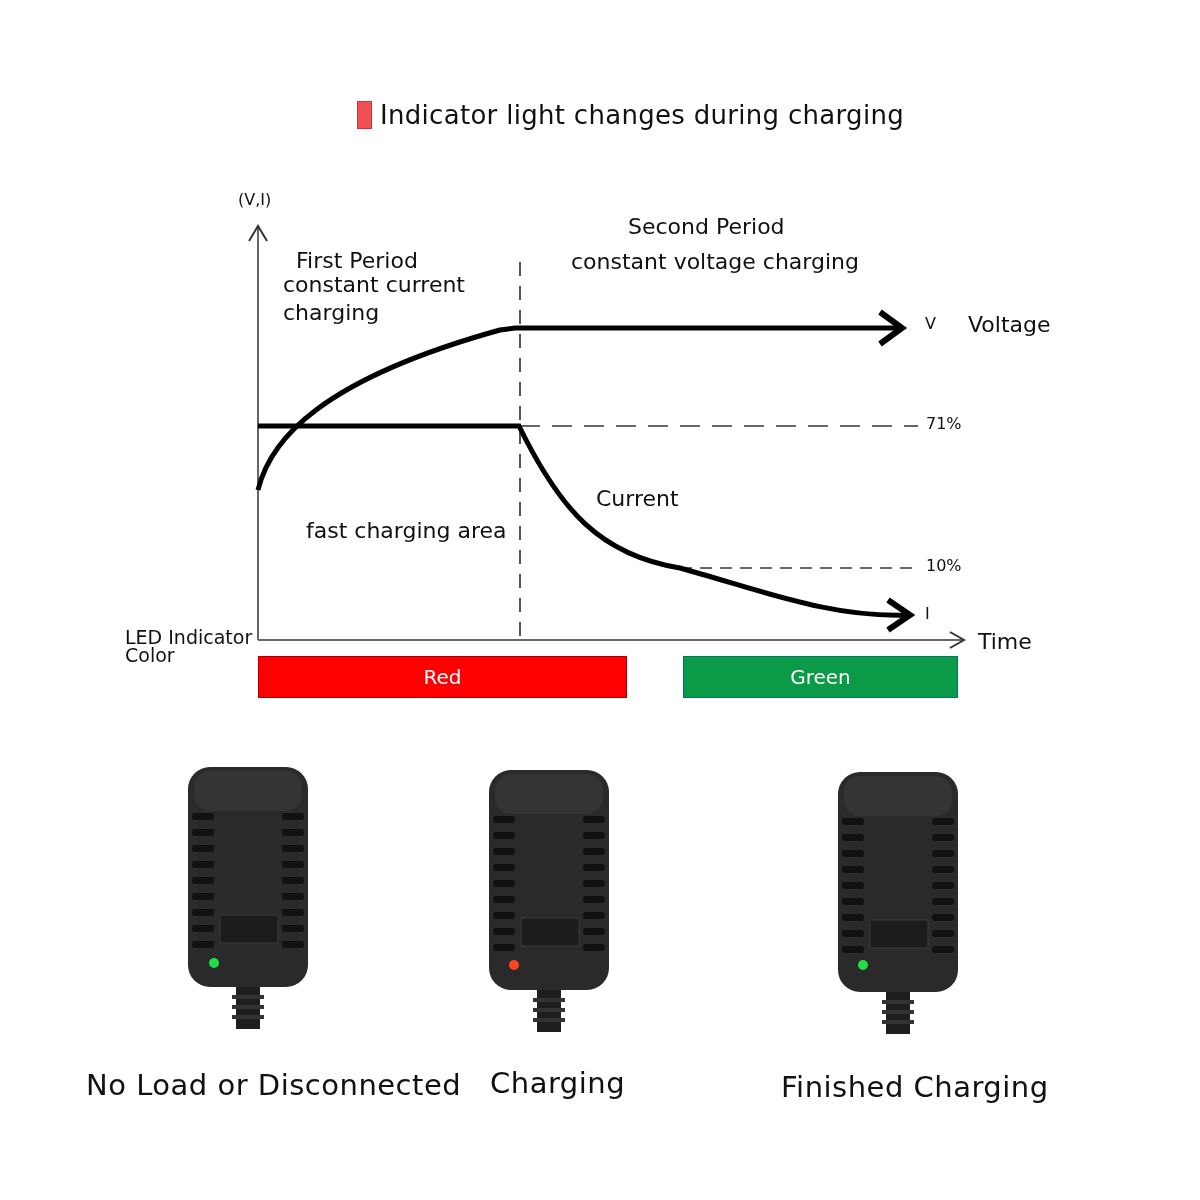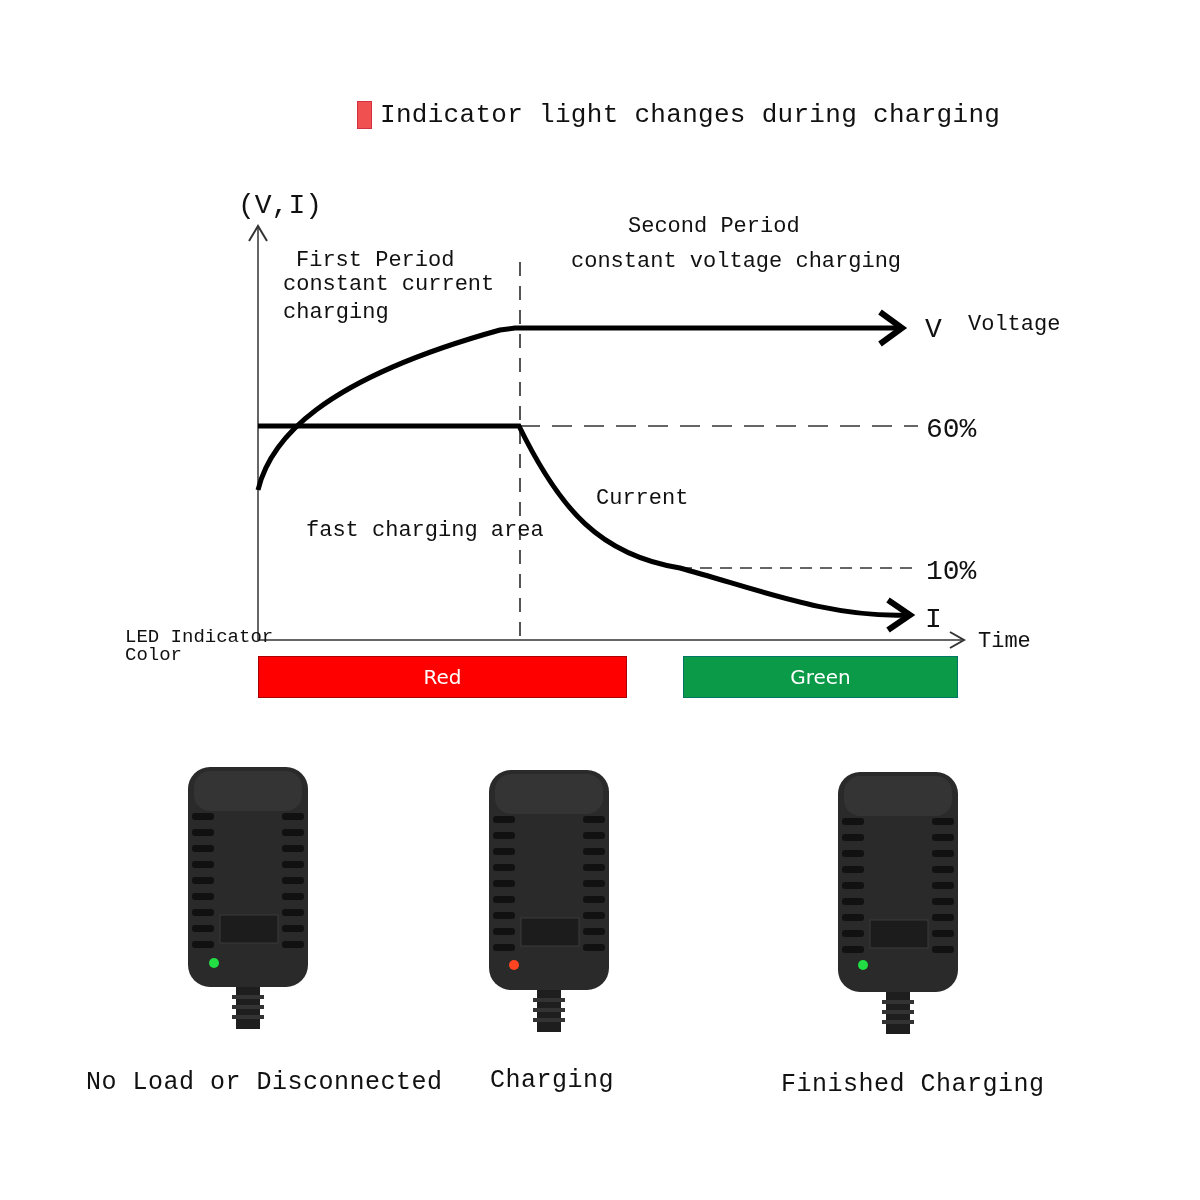--- a/index.html
+++ b/index.html
@@ -1,31 +1,31 @@
 <!DOCTYPE html>
 <html><head>
 <meta charset="utf-8">
 <style>
   html, body { margin:0; padding:0; background:#ffffff; }
   body { width:1200px; height:1200px; position:relative; overflow:hidden;
          font-family:"DejaVu Sans","Liberation Sans",sans-serif; color:#111; }
-  .abs { position:absolute; white-space:nowrap;font-family:Liberation Mono, monospace; }
+  .abs { position:absolute; white-space:nowrap; }
   .title-wrap { left:357px; top:100px; display:flex; align-items:center; gap:8px; }
   .title-swatch { width:13px; height:26px; background:#f05050; border:1px solid #d03040; }
   .title-text { font-size:26px; letter-spacing:0.3px; }
   svg.chart { position:absolute; left:0; top:0; }
   .lbl { font-size:22px; line-height:28px; }
-  .small { font-size:28px; }
+  .small { font-size:16px; }
   .led-label { font-size:19px; line-height:34px; }
   .bar { position:absolute; top:656px; height:42px; display:flex; align-items:center;
          justify-content:center; color:#fff; font-size:20px; }
   .bar.red { left:258px; width:369px; background:#ff0000; border:1px solid #a00; box-sizing:border-box; }
   .bar.green { left:683px; width:275px; background:#0a9a48; border:1px solid #076; box-sizing:border-box; }
   .adapter { position:absolute; }
-  .caption { font-size:25px; letter-spacing:0.5px; }
+  .caption { font-size:29px; letter-spacing:0.5px; }
 </style>
 </head>
 <body>
 
 <div class="abs title-wrap">
   <div class="title-swatch"></div>
   <span class="title-text">Indicator light changes during charging</span>
 </div>
 
 <svg class="chart" width="1200" height="1200">
@@ -50,21 +50,21 @@
 </svg>
 
 <span class="abs small" style="left:238px; top:190px;">(V,I)</span>
 <span class="abs lbl" style="left:296px; top:247px;">First  Period</span>
 <span class="abs lbl" style="left:283px; top:271px;">constant current</span>
 <span class="abs lbl" style="left:283px; top:299px;">charging</span>
 <span class="abs lbl" style="left:628px; top:213px;">Second Period</span>
 <span class="abs lbl" style="left:571px; top:248px;">constant voltage charging</span>
 <span class="abs small" style="left:925px; top:314px;">V</span>
 <span class="abs lbl" style="left:968px; top:311px;">Voltage</span>
-<span class="abs small" style="left:926px; top:414px;">60%</span>
+<span class="abs small" style="left:926px; top:414px;">71%</span>
 <span class="abs lbl" style="left:596px; top:485px;">Current</span>
 <span class="abs lbl" style="left:277px; top:517px;margin-left:29px;">fast charging area</span>
 <span class="abs small" style="left:926px; top:556px;">10%</span>
 <span class="abs small" style="left:925px; top:604px;">I</span>
 <span class="abs lbl" style="left:978px; top:628px;">Time</span>
 
 <span class="abs led-label" style="left:125px; top:620px;">LED Indicator</span>
 <span class="abs led-label" style="left:125px; top:638px;">Color</span>
 <div class="bar red">
     <span>Red</span>

